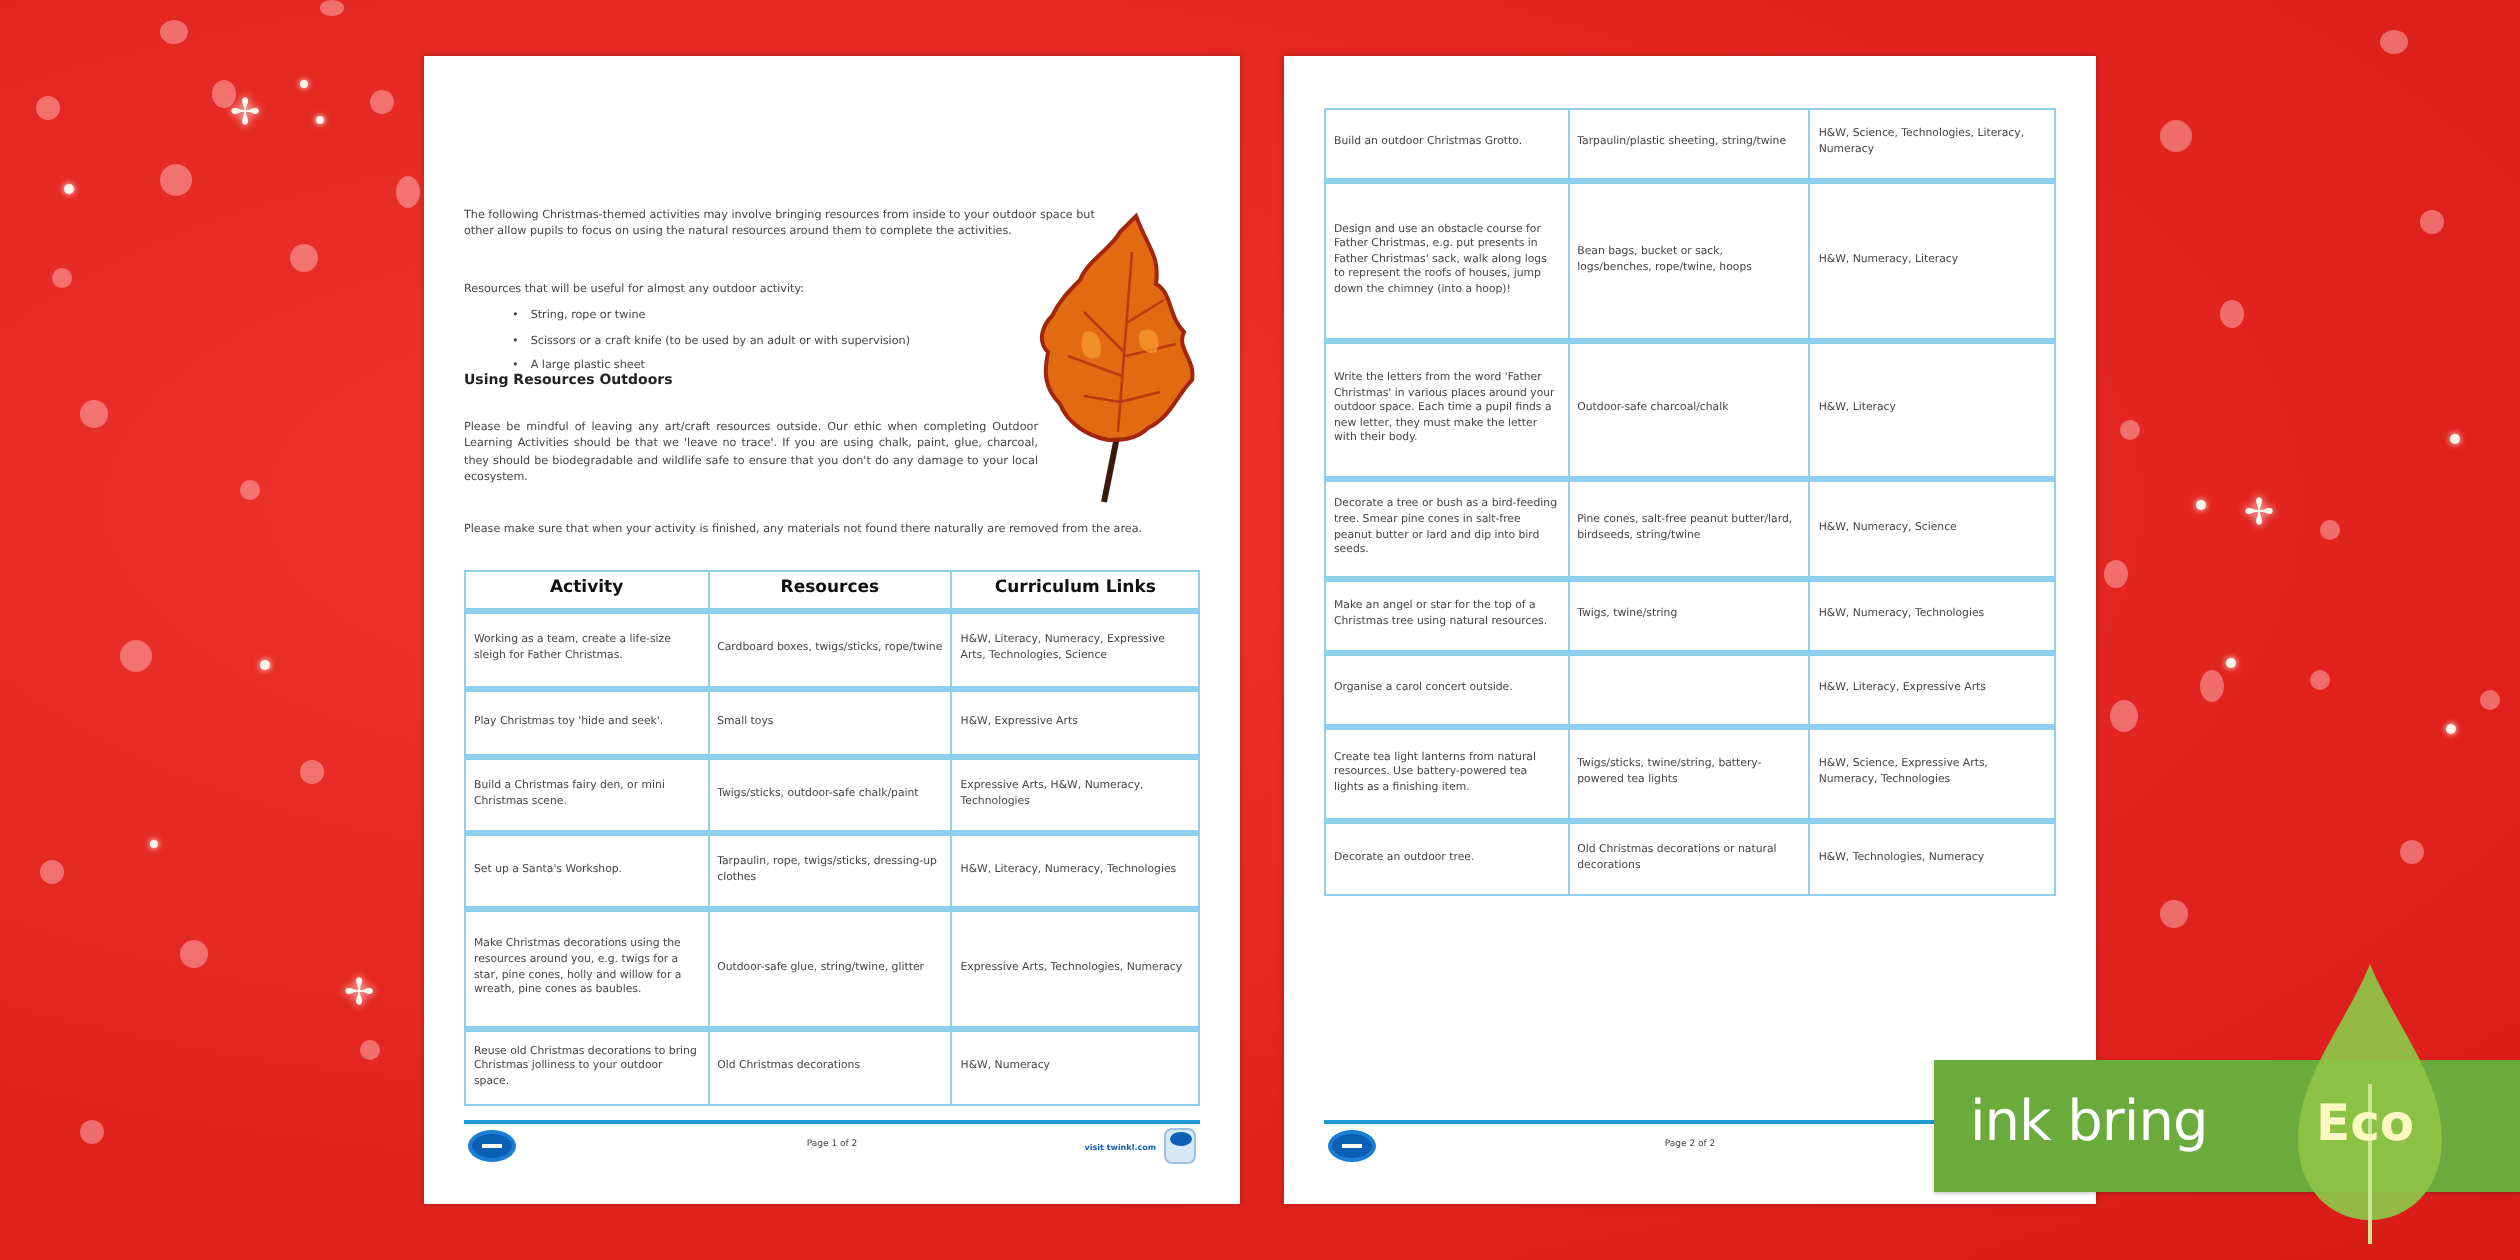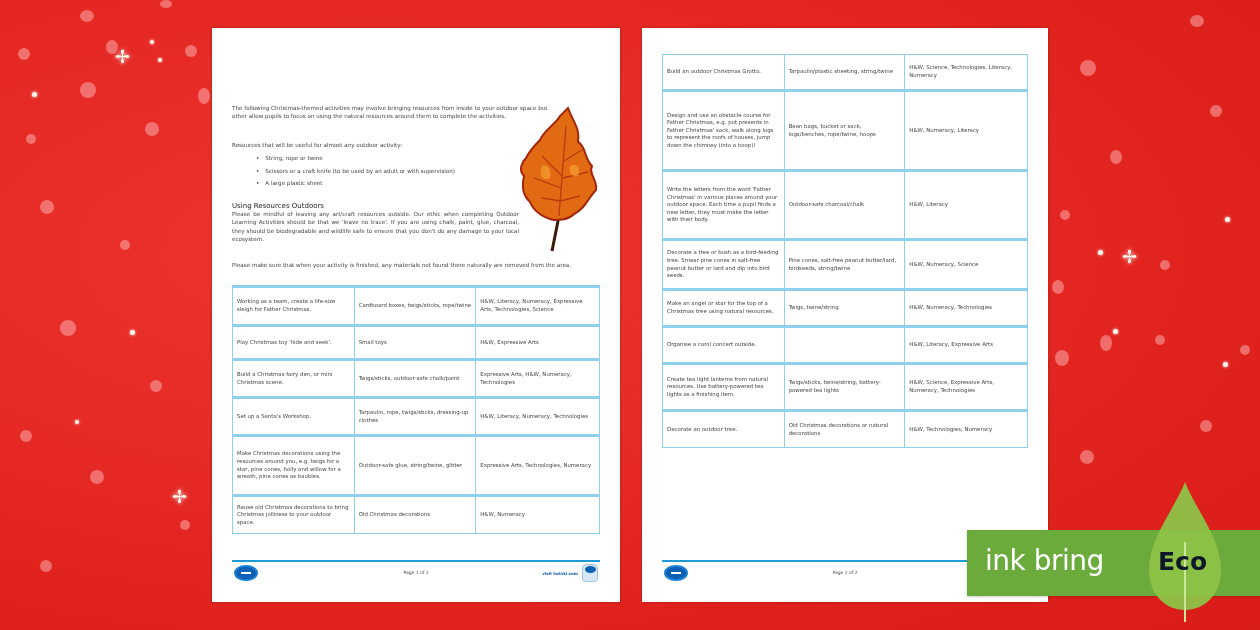--- a/index.html
+++ b/index.html
@@ -25,21 +25,21 @@
     color: #0a4fa3; font-weight: bold; font-size: 17px; font-family: "DejaVu Sans", sans-serif; letter-spacing: -0.2px; }
   .doc-subtitle { position: absolute; left: 0; width: 100%; top: 49px; text-align: center;
     color: #2ba3e0; font-size: 13px; }
 
   .body-text { position: absolute; font-size: 5.6px; line-height: 8.4px; color: #444; }
   .intro { left: 20px; top: 76px; width: 320px; }
   .res-intro { left: 20px; top: 113px; width: 300px; }
   .bullets { position: absolute; left: 44px; top: 126px; font-size: 5.6px; color: #444; list-style: none; }
   .bullets li { height: 12.5px; line-height: 8px; }
   .bullets li::before { content: "•"; margin-right: 6px; }
-  .section-h { position: absolute; left: 20px; top: 174px; font-size: 7px; font-weight: normal; color: #222; }
+  .section-h { position: absolute; left: 20px; top: 158px; font-size: 7px; font-weight: bold; color: #222; }
   .section-p { left: 20px; top: 182px; width: 287px; text-align: justify; }
   .remove-p { left: 20px; top: 233px; width: 368px; }
 
   .leaf { position: absolute; left: 300px; top: 78px; width: 90px; height: 150px; }
 
   table.grid { position: absolute; border-collapse: collapse; font-size: 5.4px; color: #444; }
   table.grid td, table.grid th { border: 1.5px solid #8fd0ef; padding: 2px 4px; vertical-align: middle; line-height: 7.6px; }
   table.grid th { font-size: 8.5px; font-weight: bold; color: #111; height: 20px; text-align: center; }
   table.grid tr.row td { border-top: 3px solid #8fd0ef; }
 
@@ -55,21 +55,21 @@
   .page-num { position: absolute; left: 0; width: 100%; top: 542px; text-align: center; font-size: 4.5px; color: #444; }
   .footer-url { position: absolute; right: 42px; top: 543px; font-size: 4px; color: #0b5fb5; font-weight: bold; }
   .footer-mark { position: absolute; right: 22px; top: 536px; width: 16px; height: 18px; border-radius: 4px;
     background: #d6e7f5; border: 1px solid #9cc3e4; }
   .footer-mark::before { content: ""; position: absolute; left: 2px; top: 1px; width: 11px; height: 7px; border-radius: 50%; background: #0b5fb5; }
 
   .eco { position: absolute; left: 967px; top: 530px; width: 293px; height: 66px; background: #6aab3c;
     box-shadow: 0 1px 2px rgba(0,0,0,0.2); }
   .eco-label { position: absolute; left: 18px; top: 14px; color: #fff; font-size: 28px; font-family: "DejaVu Sans", sans-serif; letter-spacing: -0.5px; }
   .eco-drop { position: absolute; left: 1147px; top: 482px; width: 80px; height: 140px; }
-  .eco-word { position: absolute; left: 1158px; top: 547px; color: #0f172a; font-size: 25px; font-weight: bold; font-family: "DejaVu Sans", sans-serif; }
+  .eco-word { position: absolute; left: 1158px; top: 547px; color: #fef9c3; font-size: 25px; font-weight: bold; font-family: "DejaVu Sans", sans-serif; }
 </style>
 </head>
 <body>
 
 <div>
   <div class="dot" style="left:80px;top:10px;width:14px;height:12px"></div>
   <div class="dot" style="left:18px;top:48px;width:12px;height:12px"></div>
   <div class="dot" style="left:106px;top:40px;width:12px;height:14px"></div>
   <div class="dot" style="left:80px;top:82px;width:16px;height:16px"></div>
   <div class="dot" style="left:145px;top:122px;width:14px;height:14px"></div>
@@ -133,20 +133,25 @@
     <path d="M30 60 C36 58 40 64 38 72 C32 76 26 70 30 60 Z M58 60 C64 56 70 62 66 70 C60 72 56 66 58 60 Z" fill="#f6a030" opacity="0.7"></path>
   </svg>
 
   <table class="grid" id="t1">
     <colgroup>
         <col class="c1">
         <col class="c2">
         <col class="c3">
       </colgroup>
     <tbody>
+        <tr>
+      <th>Activity</th>
+      <th>Resources</th>
+      <th>Curriculum Links</th>
+    </tr>
     <tr class="row" style="height:39px">
       <td>Working as a team, create a life-size sleigh for Father Christmas.</td>
       <td>Cardboard boxes, twigs/sticks, rope/twine</td>
       <td>H&amp;W, Literacy, Numeracy, Expressive Arts, Technologies, Science</td>
     </tr>
     <tr class="row" style="height:34px">
       <td>Play Christmas toy 'hide and seek'.</td>
       <td>Small toys</td>
       <td>H&amp;W, Expressive Arts</td>
     </tr>

